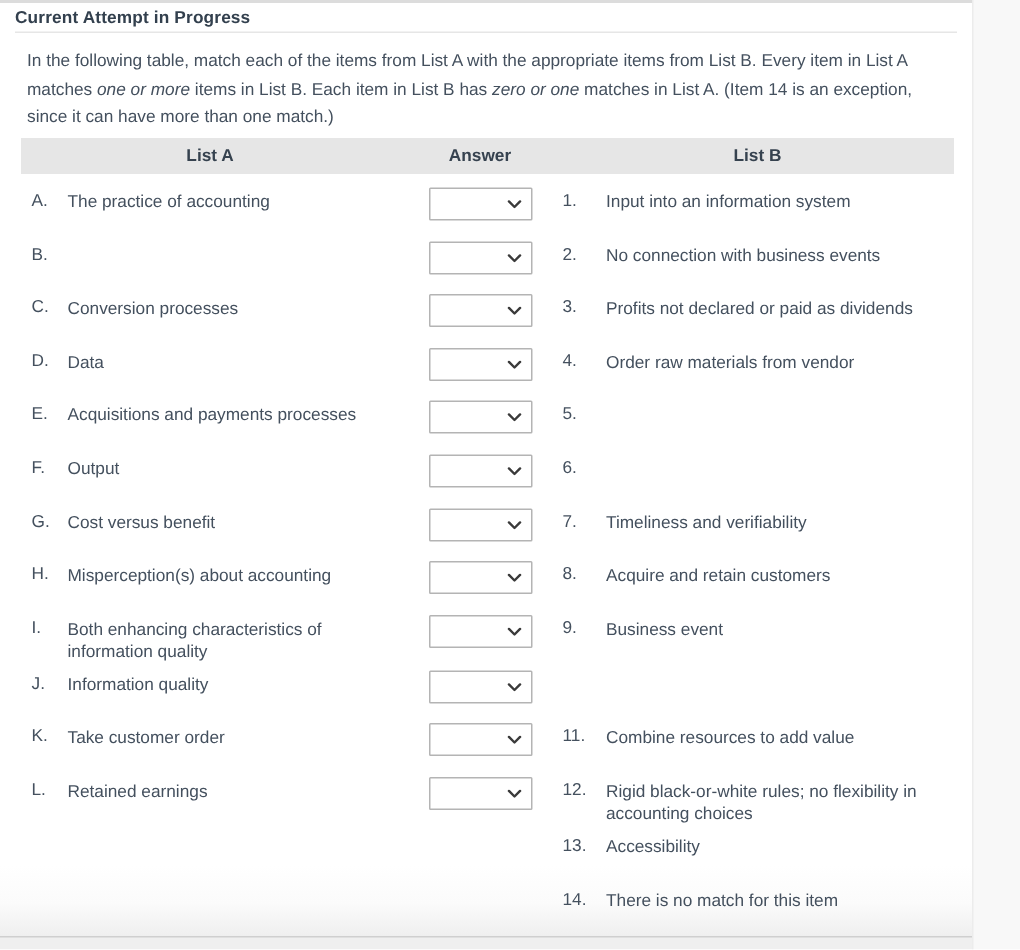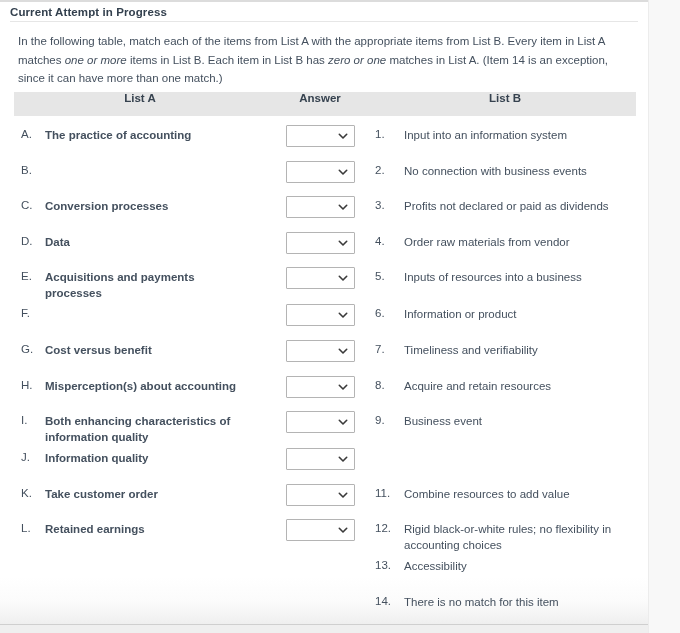--- a/index.html
+++ b/index.html
@@ -91,21 +91,21 @@
     position: absolute;
     left: 14px;
     top: 90px;
     width: 622px;
   }
 
   .table-head {
     display: flex;
     background: #e6e6e6;
     height: 24px;
-    align-items: flex-start;
+    align-items: center;
   }
   .th {
     font-size: 11.5px;
     font-weight: bold;
     color: #36424f;
     text-align: center;
   }
   .th-a     { width: 252px; }
   .th-ans   { width: 108px; }
   .th-b     { width: 262px; }
@@ -130,21 +130,20 @@
     padding-left: 7px;
     font-size: 11.5px;
     color: #44505e;
     flex: 0 0 31px;
   }
   .lbl-text {
     font-size: 11.5px;
     color: #44505e;
     line-height: 15.5px;
     width: 205px;
-    font-weight: bold;
   }
 
   
   .cell-ans {
     width: 108px;
     display: flex;
     justify-content: center;
     padding-top: 3px;
   }
   .dropdown {
@@ -290,37 +289,36 @@
             </div>
             <div class="cell-ans">
               <div class="dropdown">
                 <svg class="chev" viewBox="0 0 10 10" aria-hidden="true">
                   <path d="M1.3 3.3 L5 7 L8.7 3.3" fill="none" stroke="#3a3a3a" stroke-width="1.6" stroke-linecap="round" stroke-linejoin="round"></path>
                 </svg>
               </div>
             </div>
             <div class="cell-b">
               <span class="num-letter">5.</span>
-              <span class="num-text">Inputs of resources into a business</span>
             </div>
           </div>
           <div class="trow">
             <div class="cell-a">
               <span class="lbl-letter">F.</span>
+              <span class="lbl-text">Output</span>
             </div>
             <div class="cell-ans">
               <div class="dropdown">
                 <svg class="chev" viewBox="0 0 10 10" aria-hidden="true">
                   <path d="M1.3 3.3 L5 7 L8.7 3.3" fill="none" stroke="#3a3a3a" stroke-width="1.6" stroke-linecap="round" stroke-linejoin="round"></path>
                 </svg>
               </div>
             </div>
             <div class="cell-b">
               <span class="num-letter">6.</span>
-              <span class="num-text">Information or product</span>
             </div>
           </div>
           <div class="trow">
             <div class="cell-a">
               <span class="lbl-letter">G.</span>
               <span class="lbl-text">Cost versus benefit</span>
             </div>
             <div class="cell-ans">
               <div class="dropdown">
                 <svg class="chev" viewBox="0 0 10 10" aria-hidden="true">
@@ -340,21 +338,21 @@
             </div>
             <div class="cell-ans">
               <div class="dropdown">
                 <svg class="chev" viewBox="0 0 10 10" aria-hidden="true">
                   <path d="M1.3 3.3 L5 7 L8.7 3.3" fill="none" stroke="#3a3a3a" stroke-width="1.6" stroke-linecap="round" stroke-linejoin="round"></path>
                 </svg>
               </div>
             </div>
             <div class="cell-b">
               <span class="num-letter">8.</span>
-              <span class="num-text">Acquire and retain resources</span>
+              <span class="num-text">Acquire and retain customers</span>
             </div>
           </div>
           <div class="trow">
             <div class="cell-a">
               <span class="lbl-letter">I.</span>
               <span class="lbl-text">Both enhancing characteristics of information quality</span>
             </div>
             <div class="cell-ans">
               <div class="dropdown">
                 <svg class="chev" viewBox="0 0 10 10" aria-hidden="true">

